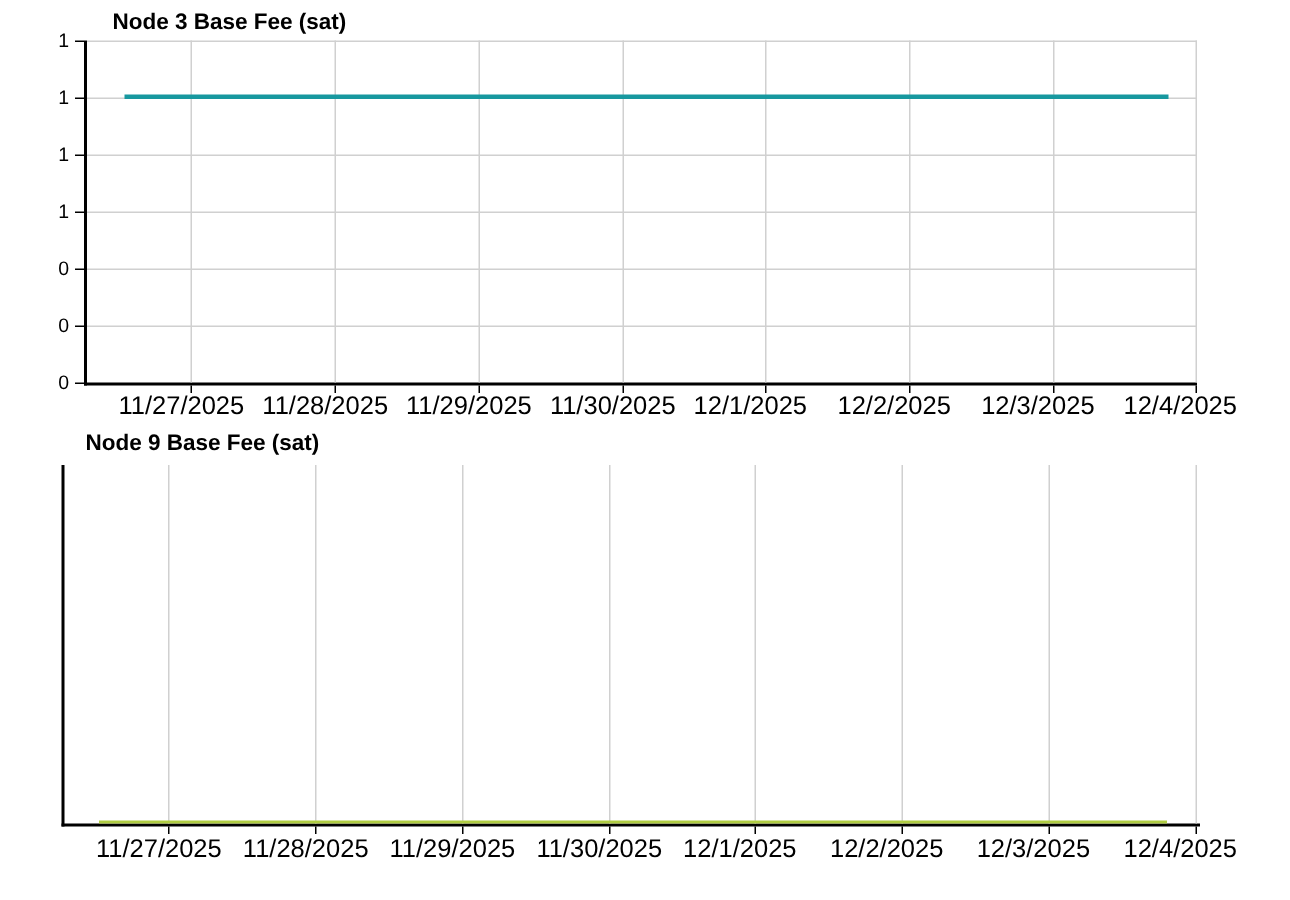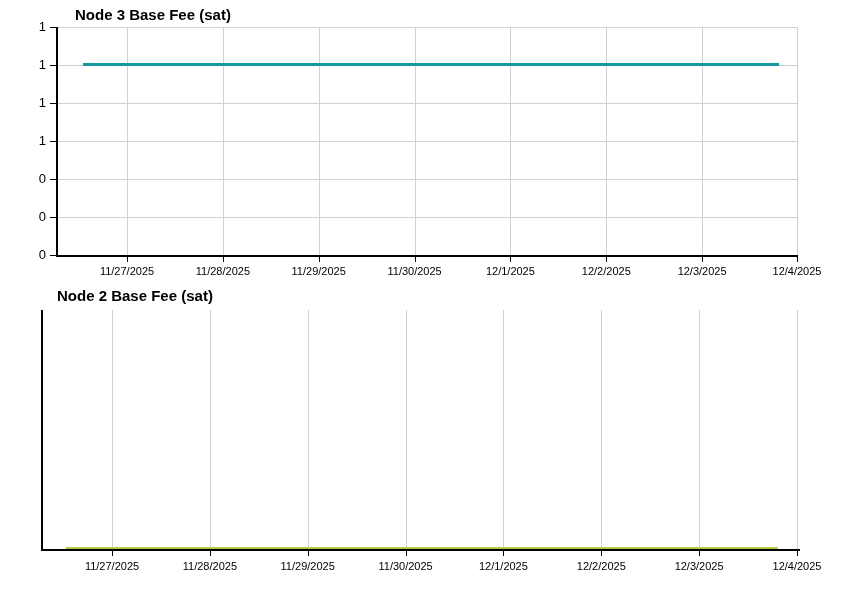--- a/index.html
+++ b/index.html
@@ -28,21 +28,21 @@
   .vgrid{position:absolute;top:0;width:1px;}
   .series-line{position:absolute;}
   .ytick{position:absolute;width:6px;height:1px;background:#000;}
   .xtick{position:absolute;width:1px;height:5px;background:#000;}
   .ylabel{
     position:absolute;width:30px;height:18px;line-height:18px;
     text-align:right;font-size:13px;
   }
   .xlabel{
     position:absolute;width:96px;height:16px;line-height:16px;
-    text-align:center;font-size:11px;white-space:nowrap;
+    font-size:17px;white-space:nowrap;
   }
   
   #plot-0{left:56px;top:27px;width:742px;height:230px;}
   #title-0{left:75px;top:6px;}
   
   #plot-1{left:41px;top:310px;width:759px;height:241px;}
   #title-1{left:57px;top:287px;}
 </style>
 </head>
 <body>
@@ -94,21 +94,21 @@
       <div class="xlabel" style="left: 462.4px; top: 263px; color: rgb(0, 0, 0);">12/1/2025</div>
       <div class="xtick" style="left: 606.3px; top: 257px; background: rgb(0, 0, 0);"></div>
       <div class="xlabel" style="left: 558.3px; top: 263px; color: rgb(0, 0, 0);">12/2/2025</div>
       <div class="xtick" style="left: 702.1px; top: 257px; background: rgb(0, 0, 0);"></div>
       <div class="xlabel" style="left: 654.1px; top: 263px; color: rgb(0, 0, 0);">12/3/2025</div>
       <div class="xtick" style="left: 797px; top: 257px; background: rgb(0, 0, 0);"></div>
       <div class="xlabel" style="left: 749px; top: 263px; color: rgb(0, 0, 0);">12/4/2025</div>
     </section>
 
   <section class="chart-section" id="chart-1">
-    <div class="chart-title" id="title-1">Node 2 Base Fee (sat)</div>
+    <div class="chart-title" id="title-1">Node 9 Base Fee (sat)</div>
     <div class="plot" id="plot-1">
         <div class="vgrid" style="left: 69px; height: 239px; background: rgb(208, 208, 208);"></div>
         <div class="vgrid" style="left: 166.9px; height: 239px; background: rgb(208, 208, 208);"></div>
         <div class="vgrid" style="left: 264.7px; height: 239px; background: rgb(208, 208, 208);"></div>
         <div class="vgrid" style="left: 362.6px; height: 239px; background: rgb(208, 208, 208);"></div>
         <div class="vgrid" style="left: 460.4px; height: 239px; background: rgb(208, 208, 208);"></div>
         <div class="vgrid" style="left: 558.3px; height: 239px; background: rgb(208, 208, 208);"></div>
         <div class="vgrid" style="left: 656.1px; height: 239px; background: rgb(208, 208, 208);"></div>
         <div class="vgrid" style="left: 754px; height: 239px; background: rgb(208, 208, 208);"></div>
         <div class="series-line" style="left: 23px; top: 237px; width: 712px; height: 2px; background: rgb(175, 204, 66);"></div>

